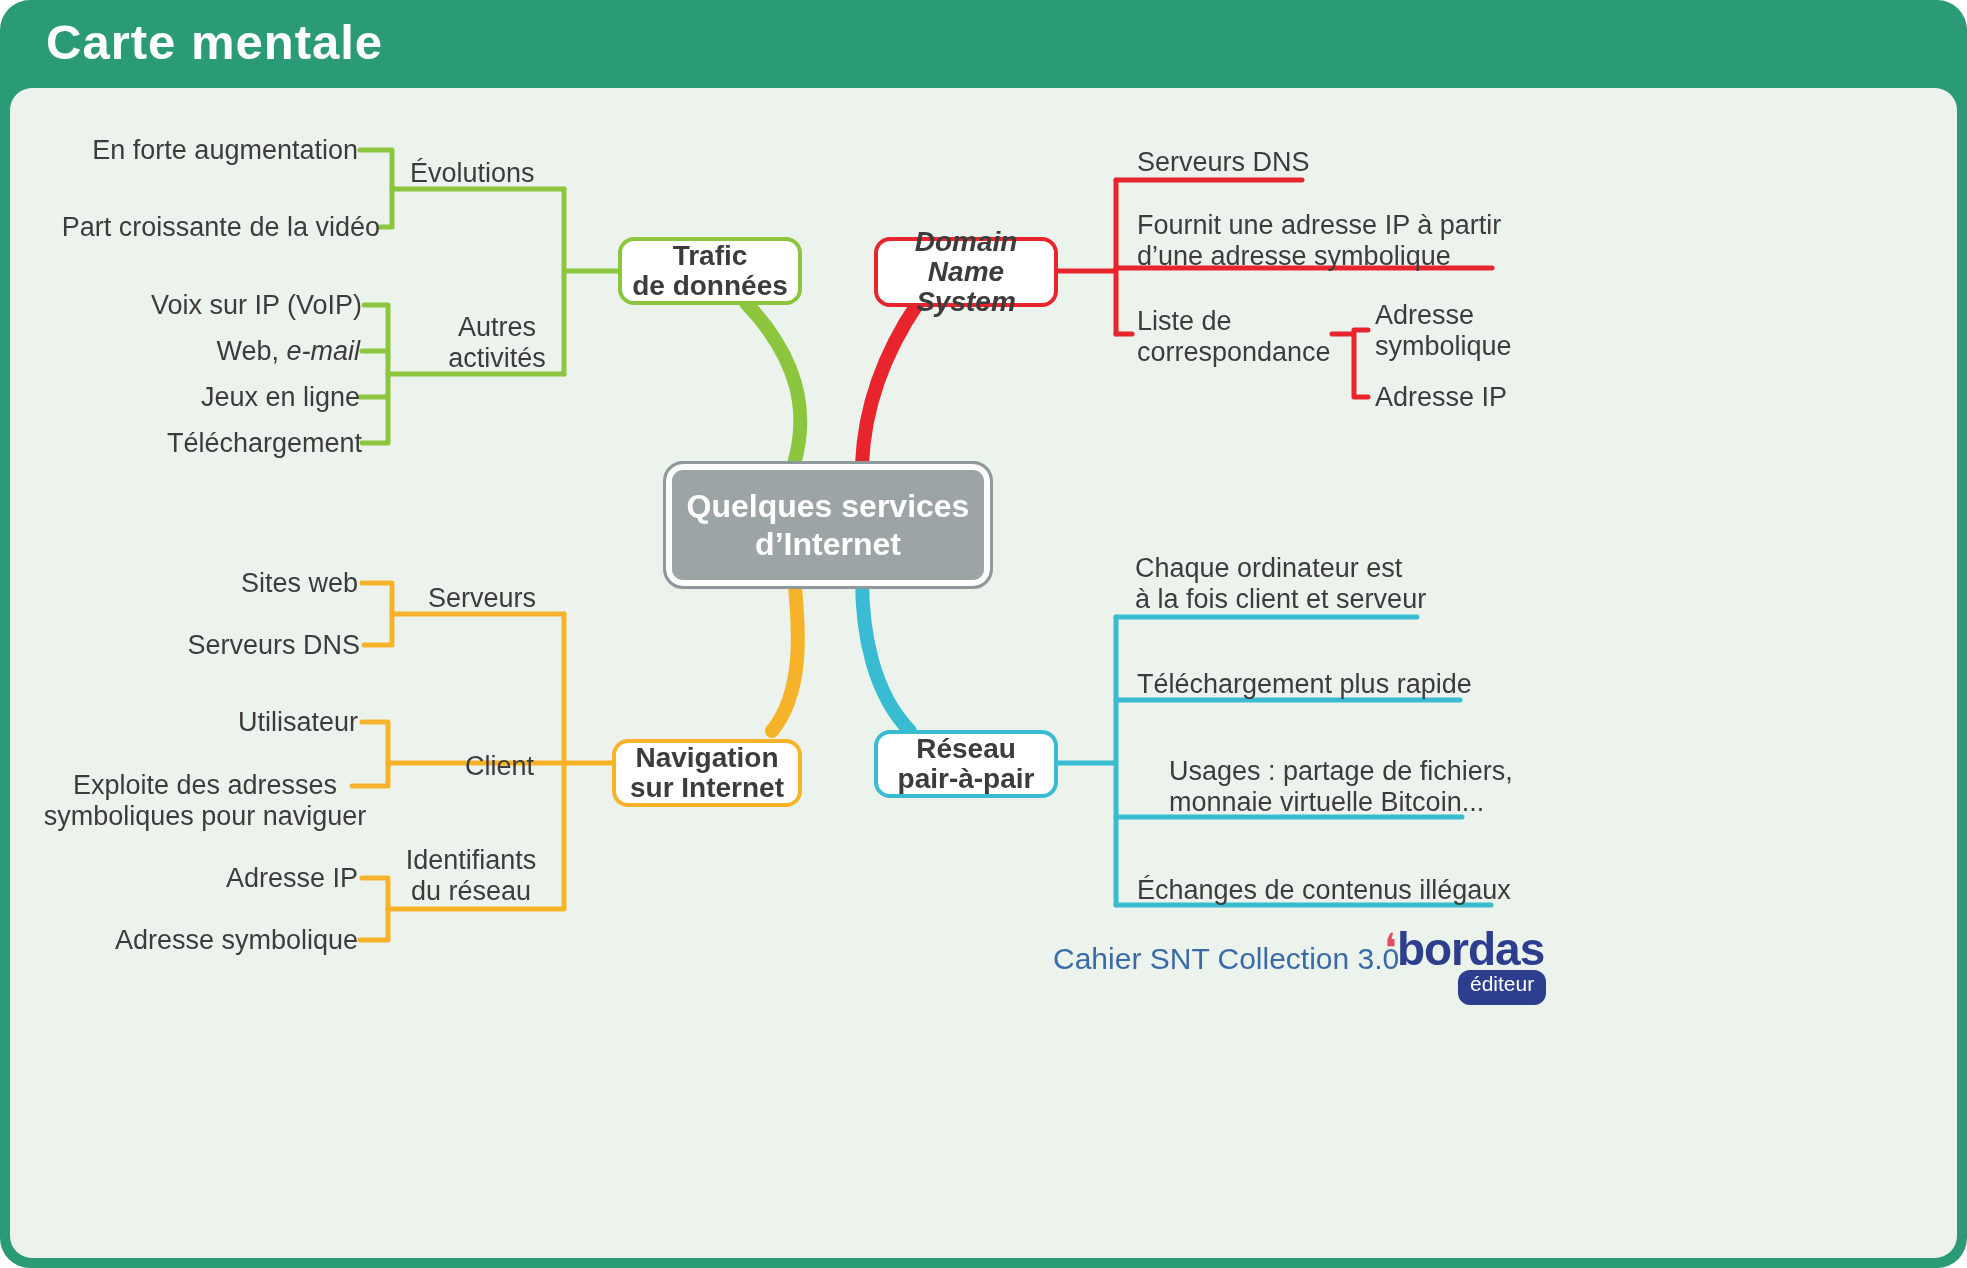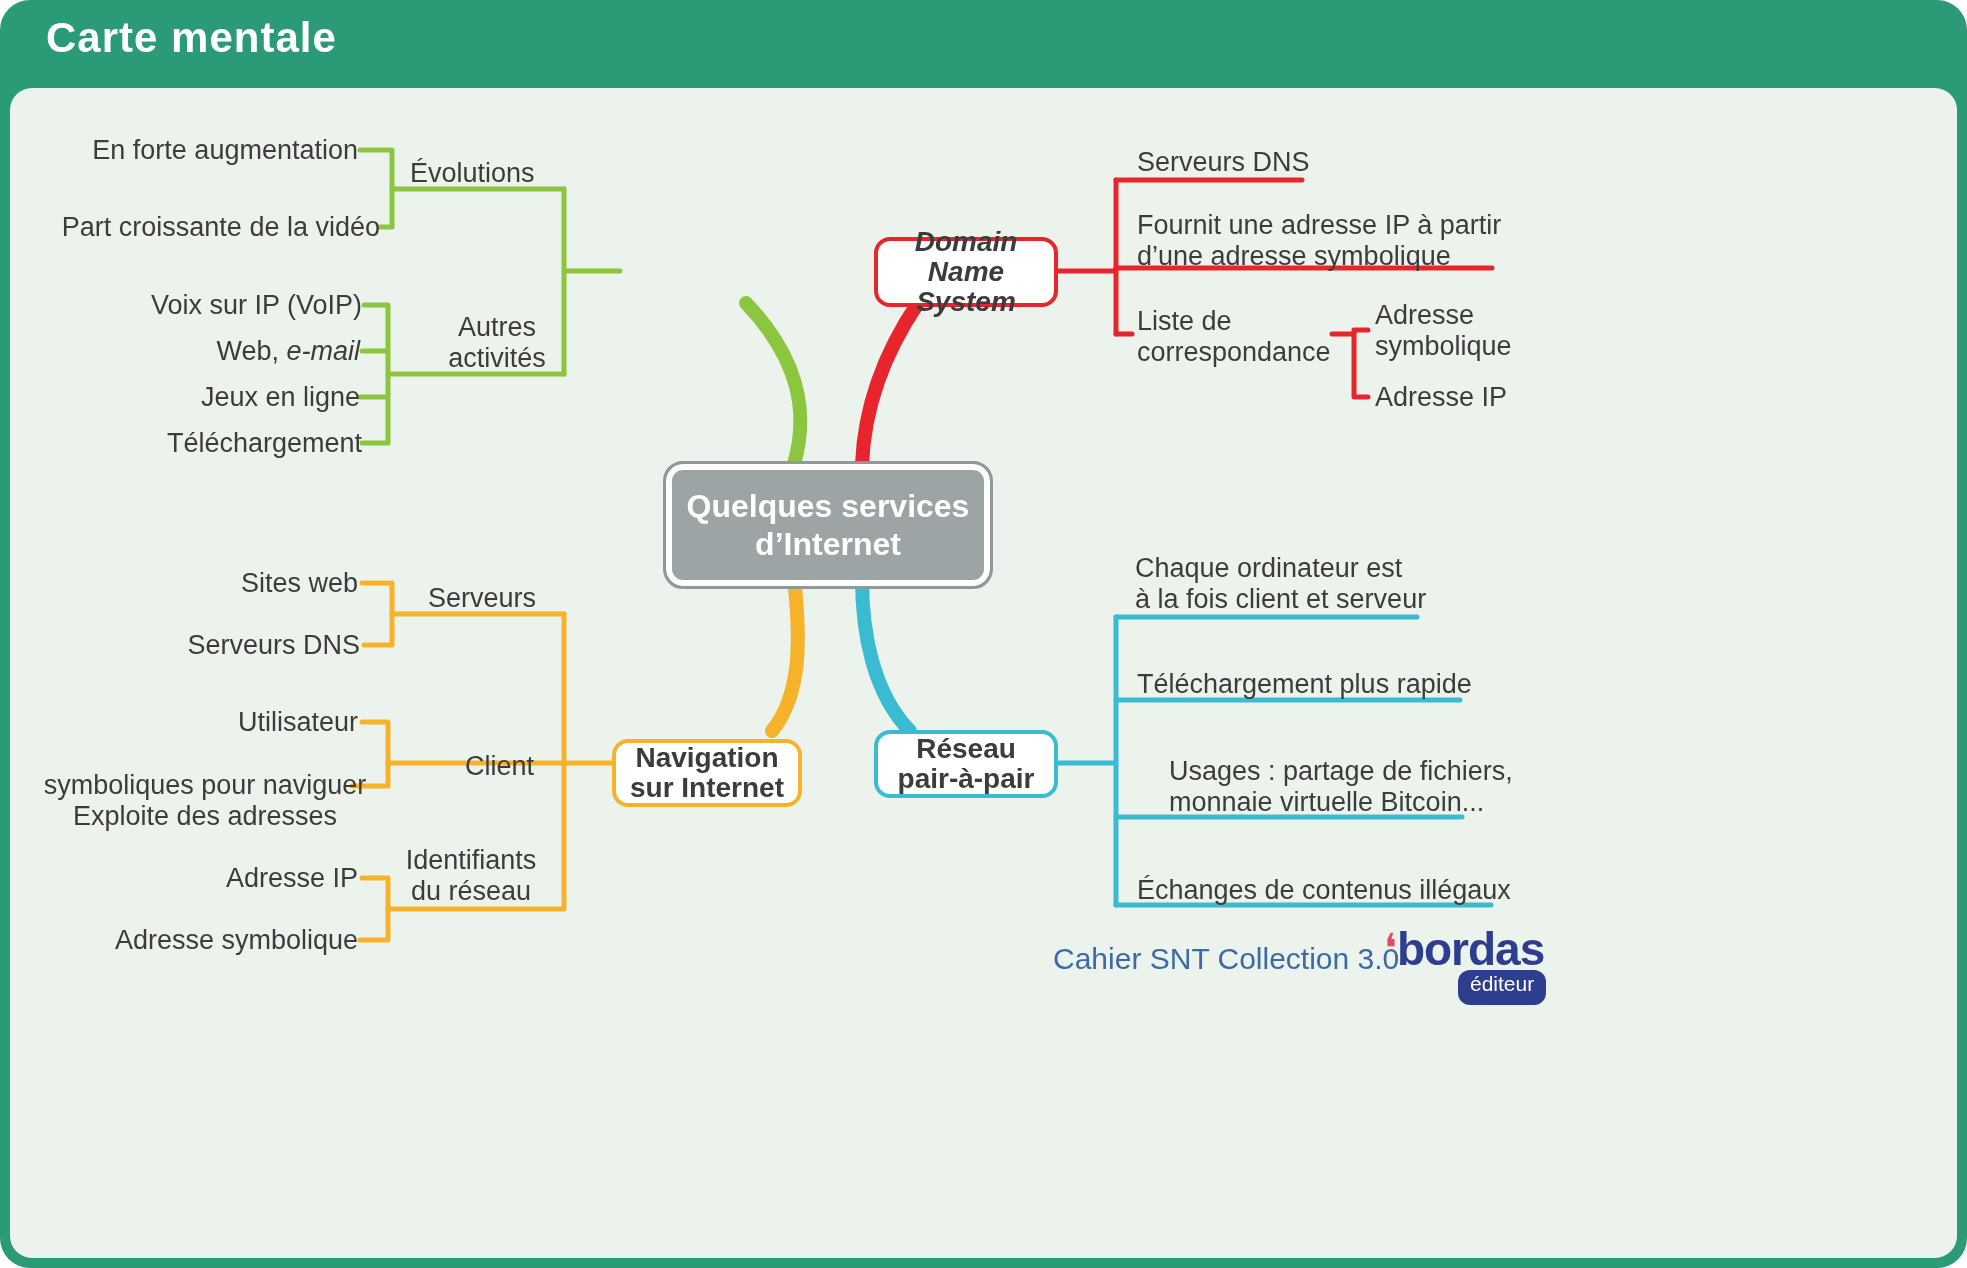--- a/index.html
+++ b/index.html
@@ -1,19 +1,19 @@
 <!DOCTYPE html>
 <html><head>
 <meta charset="utf-8">
 <style>
   * { margin:0; padding:0; box-sizing:border-box; }
   body { font-family:"Liberation Sans", sans-serif; background:#ffffff; }
   .frame { position:relative; width:1967px; height:1268px; background:#2b9b77; border-radius:30px; overflow:hidden; }
   .canvas { position:absolute; left:10px; top:88px; width:1947px; height:1170px; background:#ecf3ed; border-radius:22px; }
-  .title { position:absolute; left:46px; top:14px; font-size:42px; font-weight:bold; color:#ffffff; letter-spacing:1px; }
+  .title { position:absolute; left:46px; top:14px; font-size:49px; font-weight:bold; color:#ffffff; letter-spacing:1px; }
   svg.wires { position:absolute; left:0; top:0; width:1967px; height:1268px; }
   .leaf { position:absolute; font-size:27px; line-height:31px; color:#3d3c3b; white-space:nowrap; }
   .ctr { text-align:center; }
   .bl { display:block; }
   .it { font-style:italic; }
   .node { position:absolute; background:#ffffff; border:4px solid #888; border-radius:16px;
           display:flex; flex-direction:column; justify-content:center; text-align:center;
           font-weight:bold; font-size:28px; line-height:30px; color:#3d3c3b; }
   .b-green { border-color:#8cc63e; }
   .b-red { border-color:#e8252c; }
@@ -72,20 +72,24 @@
       <path d="M 1056 763 H 1116 M 1116 617 V 905" stroke-width="5"></path>
       <path d="M 1116 617 H 1417 M 1116 700 H 1460 M 1116 817 H 1462 M 1116 905 H 1491" stroke-width="5"></path>
     </g>
   </svg>
 
   <div class="center-node">
     <span class="bl">Quelques services</span>
     <span class="bl">d’Internet</span>
   </div>
 
+  <div class="node b-green" style="left:618px; top:237px; width:184px; height:68px;">
+    <span class="bl">Trafic</span>
+    <span class="bl">de données</span>
+  </div>
   <div class="node b-red italic" style="left:874px; top:237px; width:184px; height:70px;">
     <span class="bl">Domain</span>
     <span class="bl">Name System</span>
   </div>
   <div class="node b-yellow" style="left:612px; top:730px; width:190px; height:68px;">
     <span class="bl">Navigation</span>
     <span class="bl">sur Internet</span>
   </div>
   <div class="node b-cyan" style="left:874px; top:730px; width:184px; height:68px;">
     <span class="bl">Réseau</span>
@@ -117,22 +121,22 @@
     <span class="bl">Adresse</span>
     <span class="bl">symbolique</span>
   </div>
   <div class="leaf" style="left:1375px; top:382px;">Adresse IP</div>
 
   <div class="leaf" style="right:1609px; top:568px;">Sites web</div>
   <div class="leaf" style="right:1607px; top:630px;">Serveurs DNS</div>
   <div class="leaf" style="left:428px; top:583px;">Serveurs</div>
   <div class="leaf" style="right:1609px; top:707px;">Utilisateur</div>
   <div class="leaf ctr" style="left:40px; top:770px; width:330px;">
+    <span class="bl">Exploite des adresses</span>
     <span class="bl">symboliques pour naviguer</span>
-    <span class="bl">Exploite des adresses</span>
   </div>
   <div class="leaf" style="left:465px; top:731px;margin-top:20px;">Client</div>
   <div class="leaf" style="right:1609px; top:863px;">Adresse IP</div>
   <div class="leaf" style="right:1609px; top:925px;">Adresse symbolique</div>
   <div class="leaf ctr" style="left:396px; top:845px; width:150px;">
     <span class="bl">Identifiants</span>
     <span class="bl">du réseau</span>
   </div>
 
   <div class="leaf" style="left:1135px; top:553px;">

